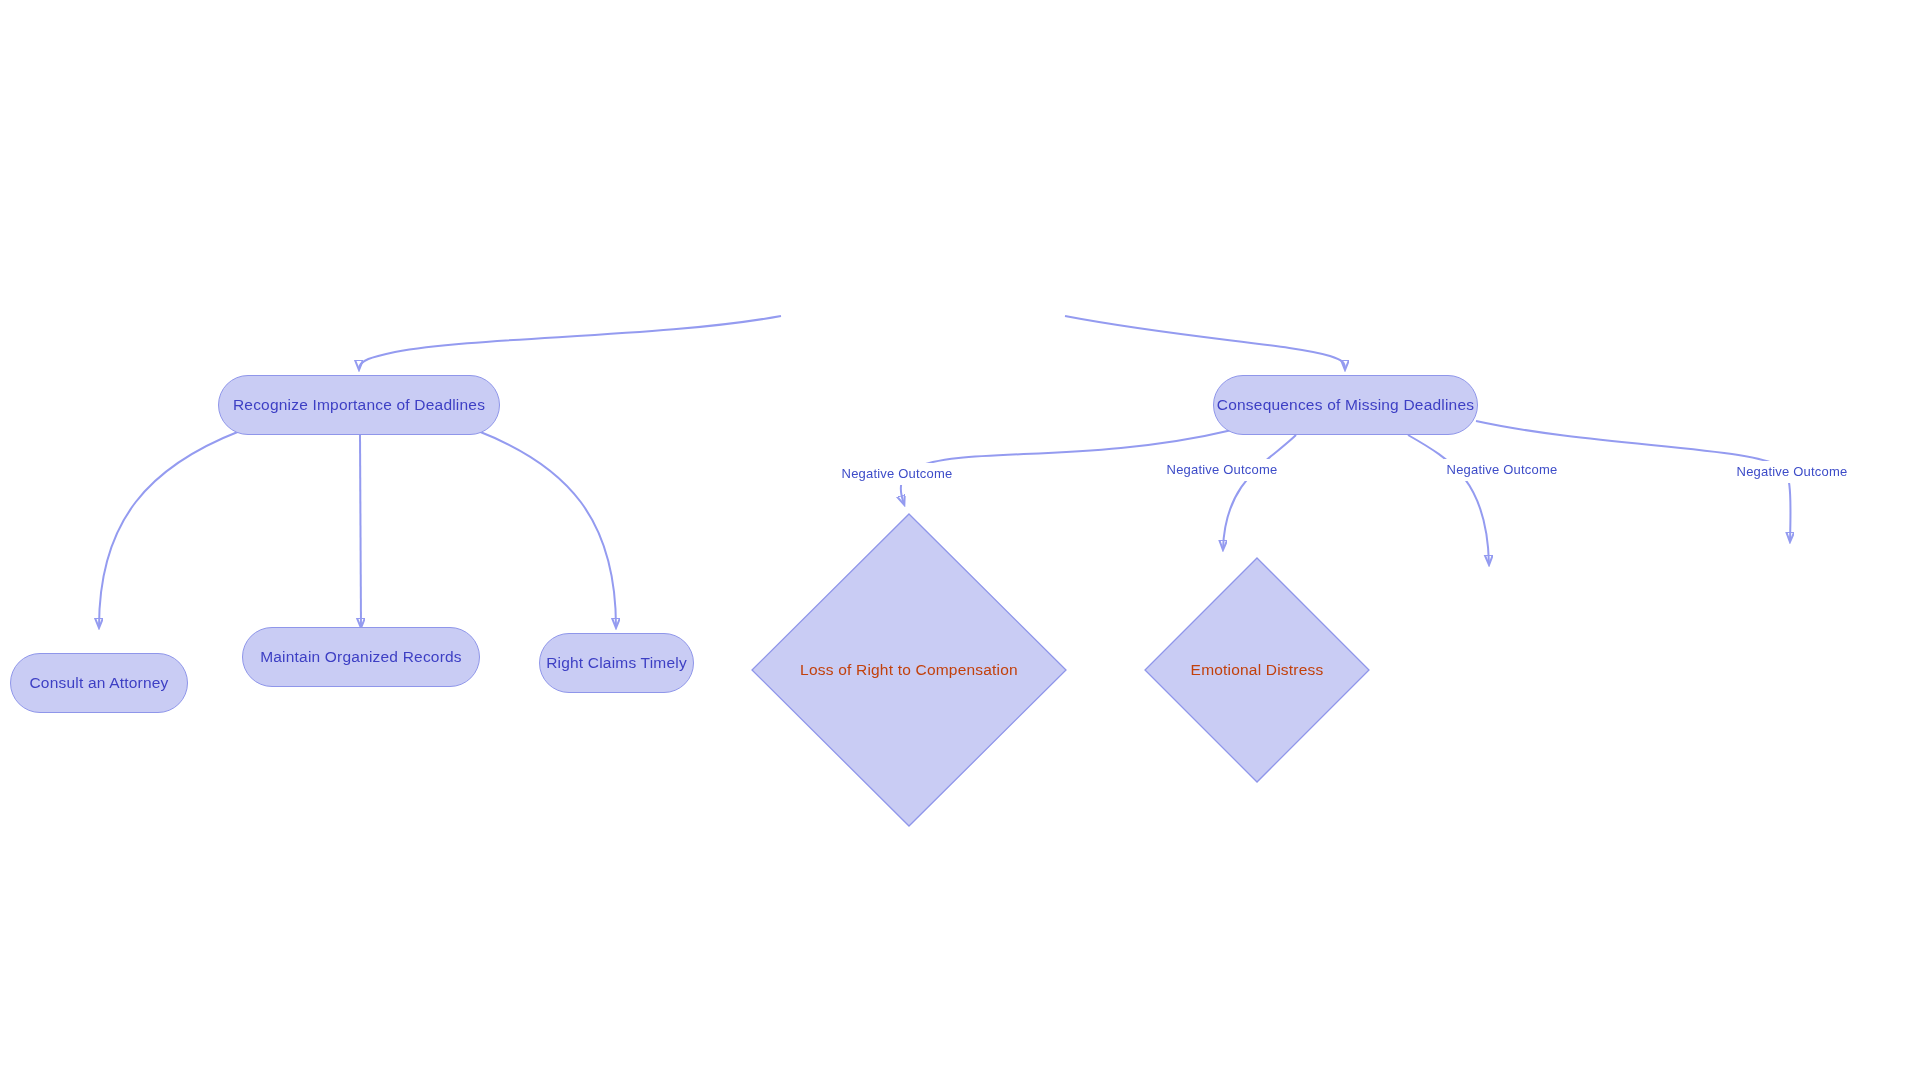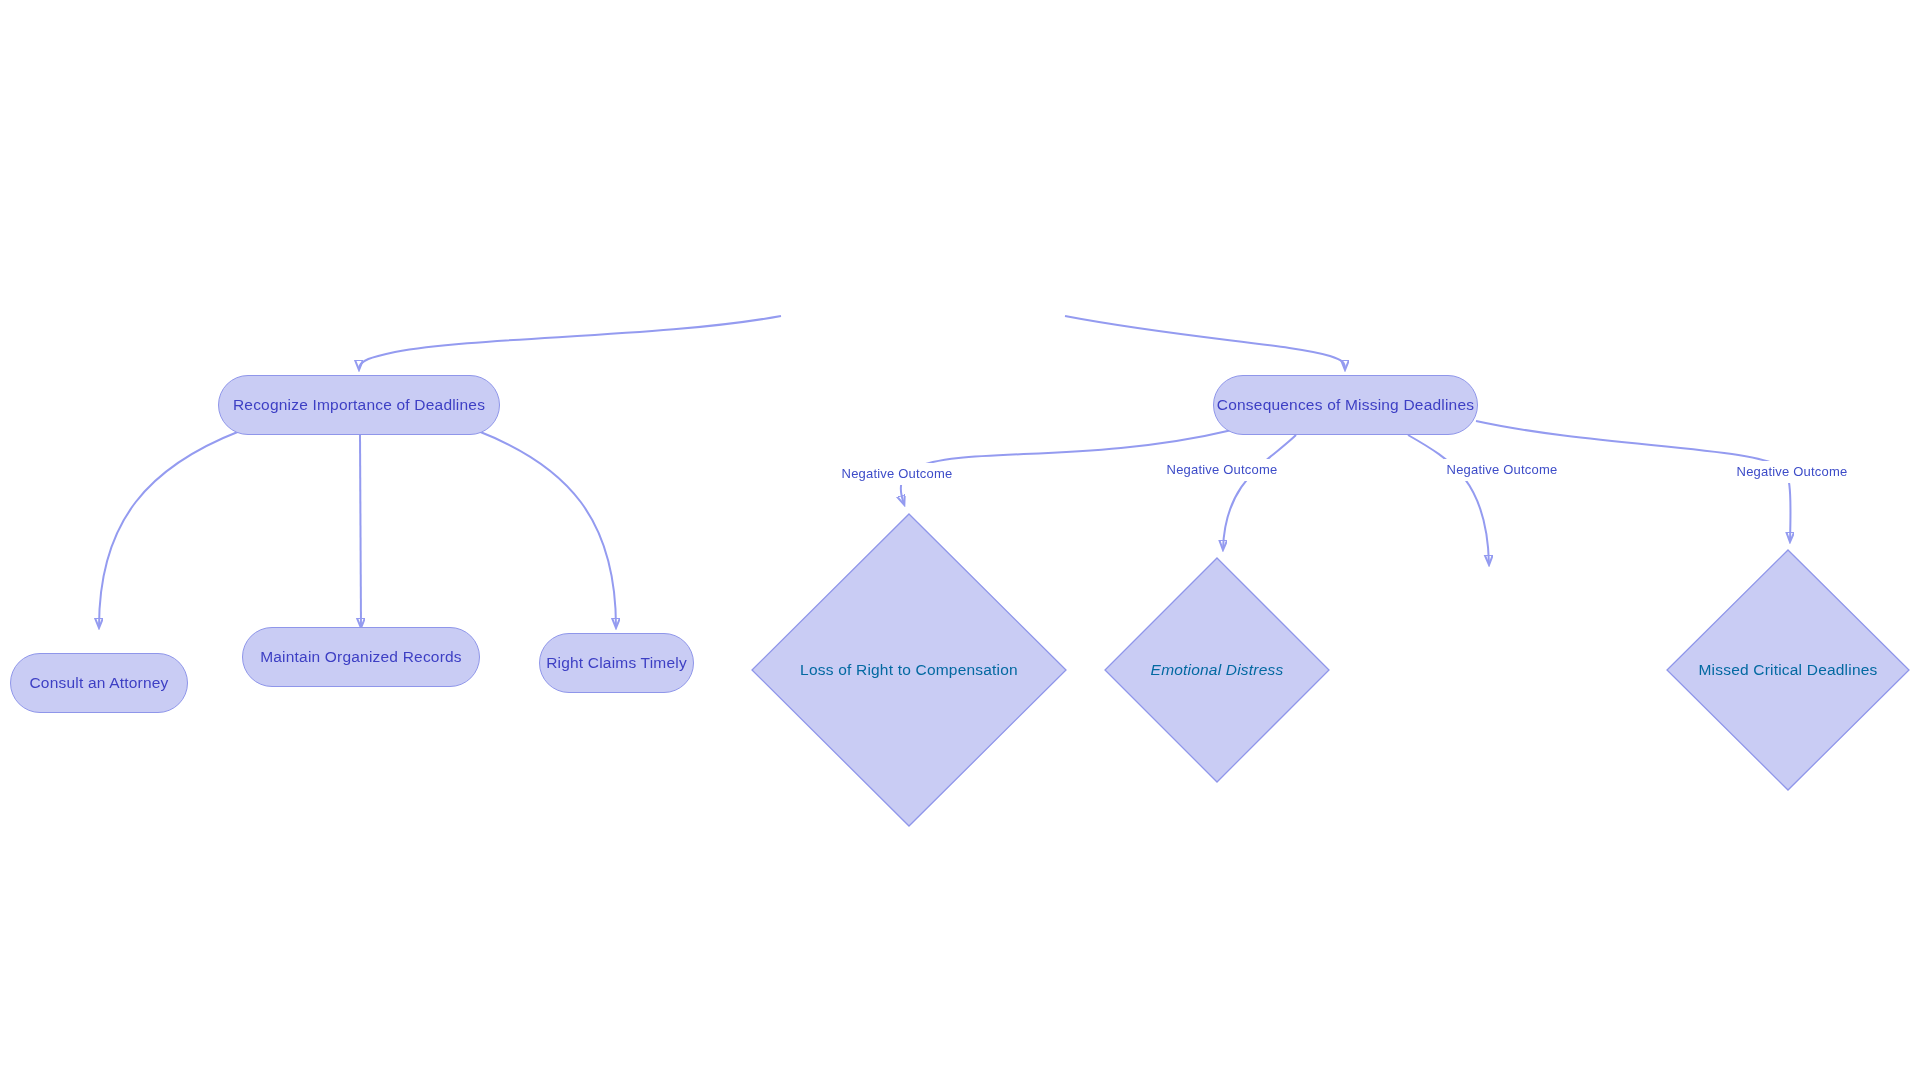--- a/index.html
+++ b/index.html
@@ -17,21 +17,21 @@
   }
   .node span{
     color:#3d3fc4;font-size:15.5px;white-space:nowrap;letter-spacing:0.2px;
   }
   .diamond{position:absolute;z-index:2;}
   .diamond svg{display:block;}
   .diamond polygon{fill:#c9ccf4;stroke:#8f96ea;stroke-width:1.3;}
   .diamond .dlabel{
     position:absolute;left:0;top:0;width:100%;height:100%;
     display:flex;align-items:center;justify-content:center;
-    color:#0369a1;font-size:15.5px;white-space:nowrap;letter-spacing:0.2px;
+    color:#c2410c;font-size:15.5px;white-space:nowrap;letter-spacing:0.2px;
   }
   .edge-label{
     position:absolute;transform:translateX(-50%);z-index:4;
     background:#ffffff;color:#3d4cc8;font-size:13px;line-height:22px;
     padding:0 3px;white-space:nowrap;letter-spacing:0.2px;
   }
 </style>
 </head>
 <body>
 
@@ -75,33 +75,27 @@
     <span>Right Claims Timely</span>
   </div>
 
   <div class="diamond" style="left:751px;top:513px;width:316px;height:314px;">
     <svg width="316" height="314" viewBox="0 0 316 314">
       <polygon points="158,1 315,157 158,313 1,157"></polygon>
     </svg>
     <span class="dlabel">Loss of Right to Compensation</span>
   </div>
 
-  <div class="diamond" style="left:1104px;top:557px;width:226px;height:226px;font-style:italic;">
+  <div class="diamond" style="left:1144px;top:557px;width:226px;height:226px;">
     <svg width="226" height="226" viewBox="0 0 226 226">
       <polygon points="113,1 225,113 113,225 1,113"></polygon>
     </svg>
     <span class="dlabel">Emotional Distress</span>
   </div>
 
 
-  <div class="diamond" style="left:1666px;top:549px;width:244px;height:242px;">
-    <svg width="244" height="242" viewBox="0 0 244 242">
-      <polygon points="122,1 243,121 122,241 1,121"></polygon>
-    </svg>
-    <span class="dlabel">Missed Critical Deadlines</span>
-  </div>
 
   <div class="edge-label" style="left:897px;top:463px;">Negative Outcome</div>
   <div class="edge-label" style="left:1222px;top:459px;">Negative Outcome</div>
   <div class="edge-label" style="left:1502px;top:459px;">Negative Outcome</div>
   <div class="edge-label" style="left:1792px;top:461px;">Negative Outcome</div>
 
 </div>
 
 </body></html>

